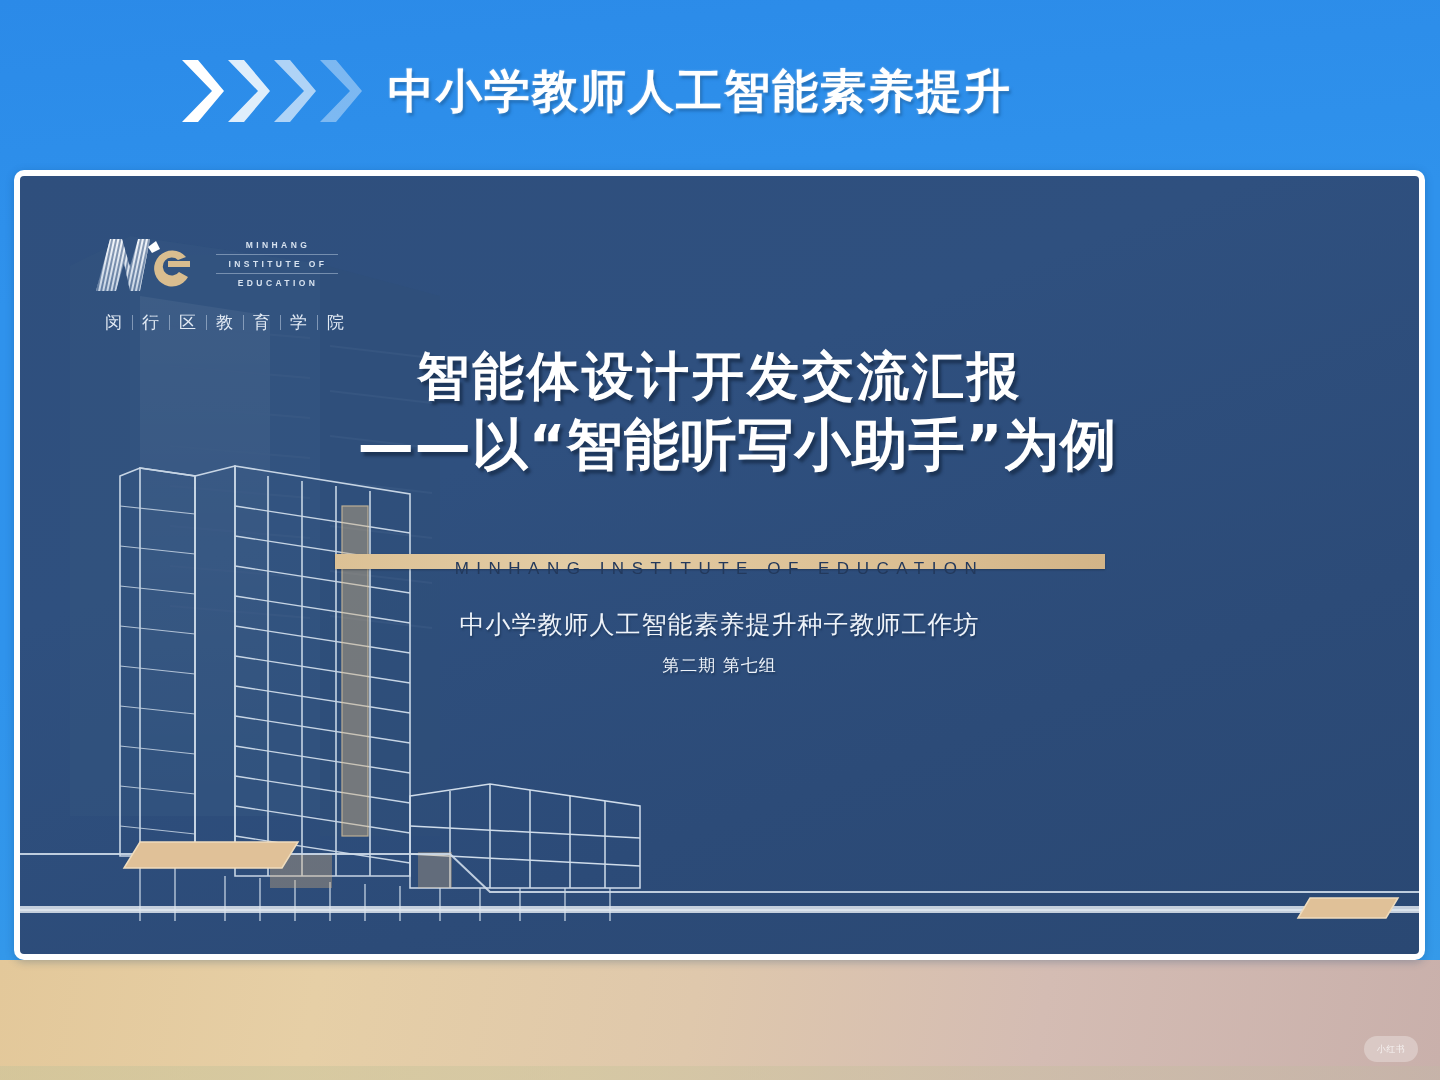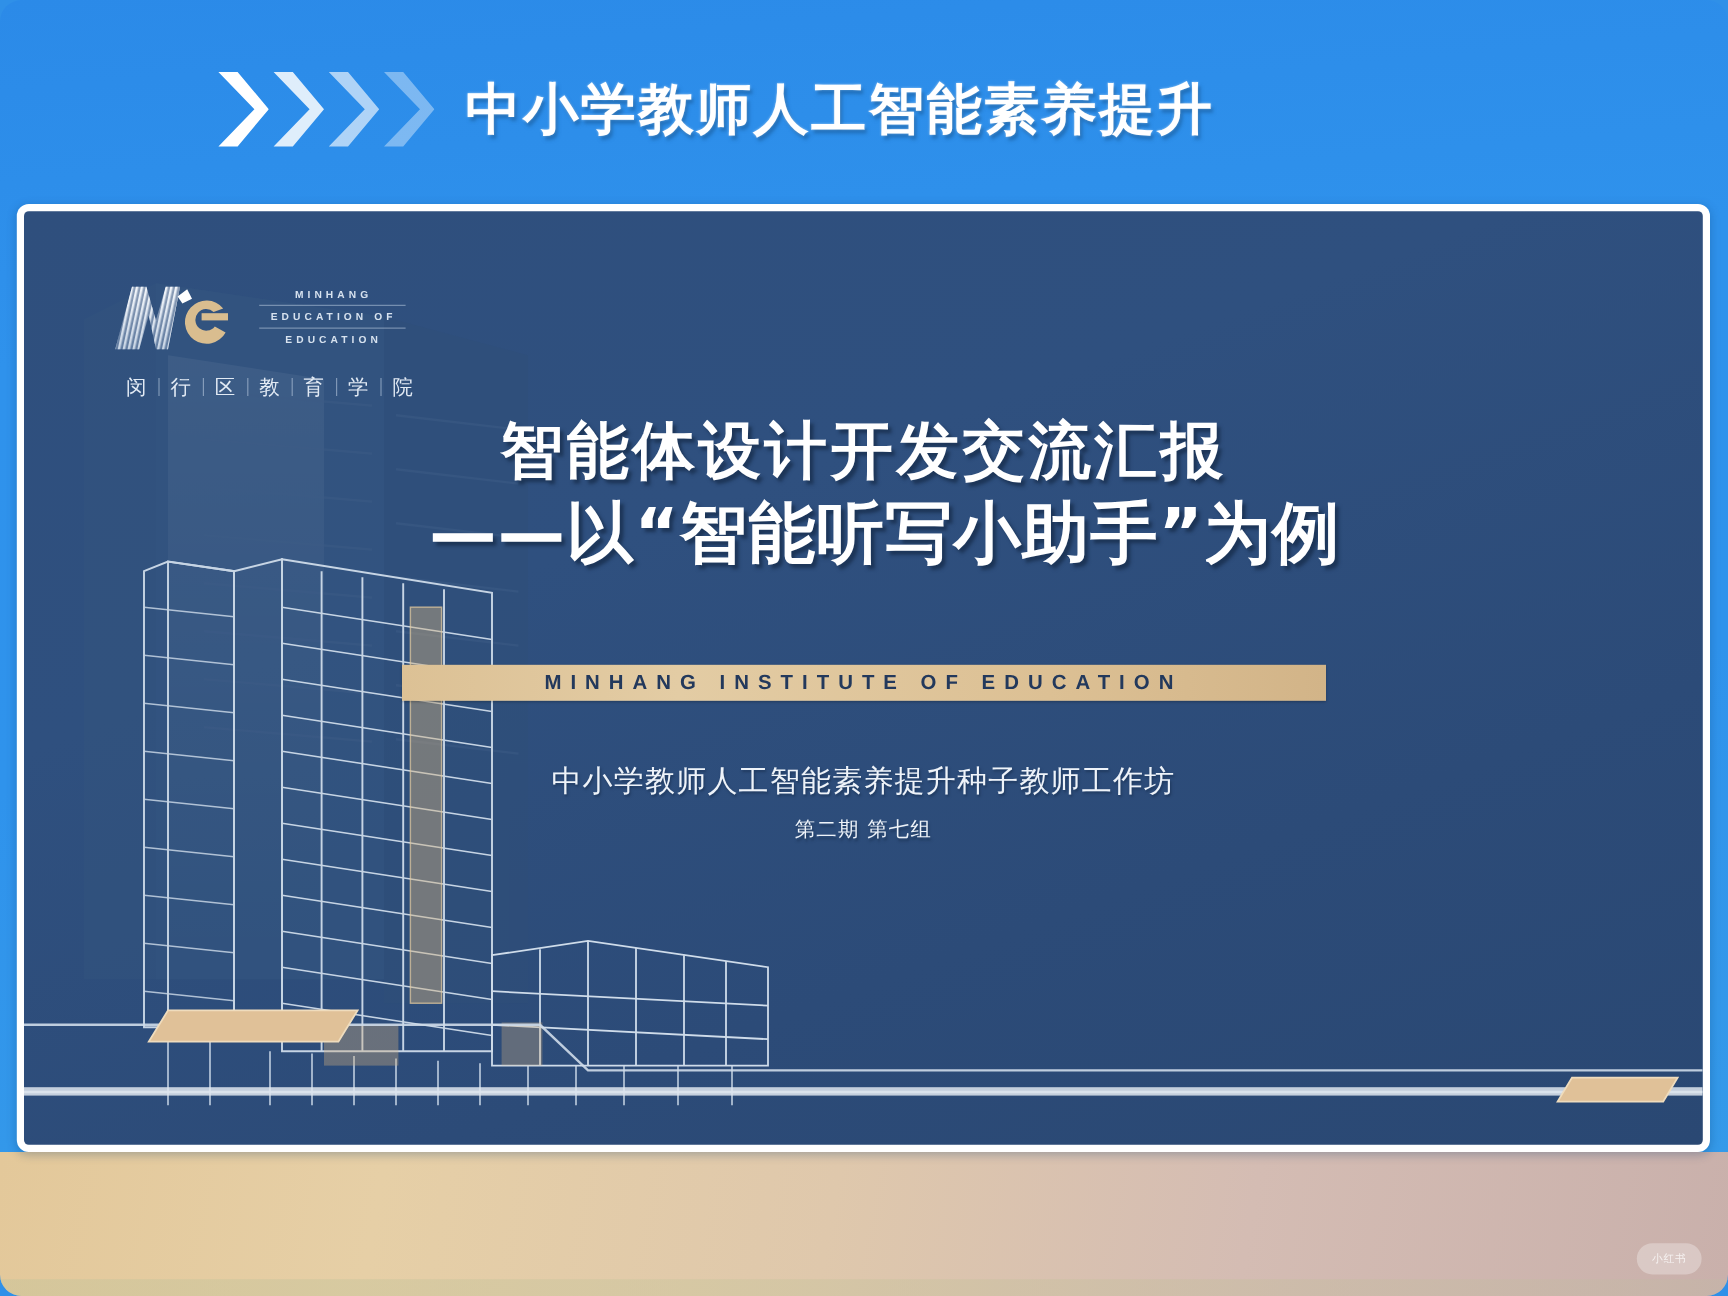--- a/index.html
+++ b/index.html
@@ -1,21 +1,21 @@
 <!DOCTYPE html>
 <html><head>
 <meta charset="utf-8">
 <style>
   html,body{margin:0;padding:0;}
   body{
     width:1440px;height:1080px;overflow:hidden;
     font-family:"Liberation Sans","DejaVu Sans",sans-serif;
     position:relative;background:#2f90e8;
   }
-  #stage{position:absolute;inset:0;width:1440px;height:1080px;overflow:hidden;border-radius:18px;}
+  #stage{position:absolute;inset:0;width:1440px;height:1080px;overflow:hidden;}
 
   
   .bg-blue{
     position:absolute;left:0;top:0;width:1440px;height:972px;
     background:linear-gradient(175deg,#2b8ae8 0%,#2f92ec 28%,#2f93ec 60%,#359ae9 100%);
   }
   .bg-bottom{
     position:absolute;left:0;top:960px;width:1440px;height:120px;
     background:linear-gradient(100deg,#e3c89a 0%,#e6cfa6 22%,#dfc8ac 48%,#d4bcb3 72%,#c9b0ab 100%);
   }
@@ -87,32 +87,31 @@
   }
   .title2{
     font-size:56px;font-weight:bold;color:#ffffff;letter-spacing:1px;
     font-family:"DejaVu Sans","Liberation Sans",sans-serif;
     text-shadow:3px 4px 3px rgba(18,38,66,.65);
     line-height:1.22;margin-top:4px;padding-left:36px;
   }
 
   .gold-banner{
     position:absolute;left:50%;transform:translateX(-50%);top:378px;
-    width:770px;height:30px;line-height:30px;text-align:center;
+    width:770px;height:15px;line-height:30px;text-align:center;
     background:linear-gradient(90deg,#dcc195 0%,#e3cca4 30%,#dcc094 70%,#d2b488 100%);
-    color:#23395c;font-size:17px;font-weight:bold;letter-spacing:7.5px;
+    color:#23395c;font-size:17px;font-weight:normal;letter-spacing:7.5px;
     box-shadow:0 1px 2px rgba(0,0,0,.25);
     font-family:"Liberation Sans","DejaVu Sans",sans-serif;
   }
 
   .sub1,.sub2{
     position:absolute;left:0;width:100%;text-align:center;color:#eef3f9;
     font-family:"DejaVu Sans","Liberation Sans",sans-serif;
     text-shadow:1px 2px 2px rgba(18,38,66,.5);
-    margin-top:26px;
   }
   .sub1{top:432px;font-size:25px;letter-spacing:1px;}
   .sub2{top:478px;font-size:17px;letter-spacing:1px;}
 
   
   .deco{position:absolute;left:0;bottom:0;width:100%;height:160px;}
   .deco svg{display:block;width:100%;height:100%;}
 
   
   .watermark{
@@ -294,21 +293,21 @@
               </defs>
               <polygon points="6,58 20,6 32,6 40,34 48,6 60,6 50,58 40,58 34,30 26,58" fill="url(#stripe)"></polygon>
               <polygon points="6,58 20,6 32,6 40,34 48,6 60,6 50,58 40,58 34,30 26,58" fill="url(#mgrad)" opacity=".45"></polygon>
               <path d="M58 14 L66 8 L70 16 L62 20 Z" fill="#ffffff"></path>
               <path d="M96 24 a18 18 0 1 0 2 20 l-9 -5 a9 9 0 1 1 -1 -12 z" fill="#d9bd8f"></path>
               <rect x="78" y="28" width="22" height="6" fill="#d9bd8f"></rect>
             </svg>
           </div>
           <div class="logo-lines">
             <div class="lg">MINHANG</div>
-            <div class="lg">EDUCATION OF</div>
+            <div class="lg">INSTITUTE OF</div>
             <div class="lg">EDUCATION</div>
           </div>
         </div>
         <div class="logo-cn">
           <span class="c">闵</span>
           <span class="sep"></span>
           <span class="c">行</span>
           <span class="sep"></span>
           <span class="c">区</span>
           <span class="sep"></span>

